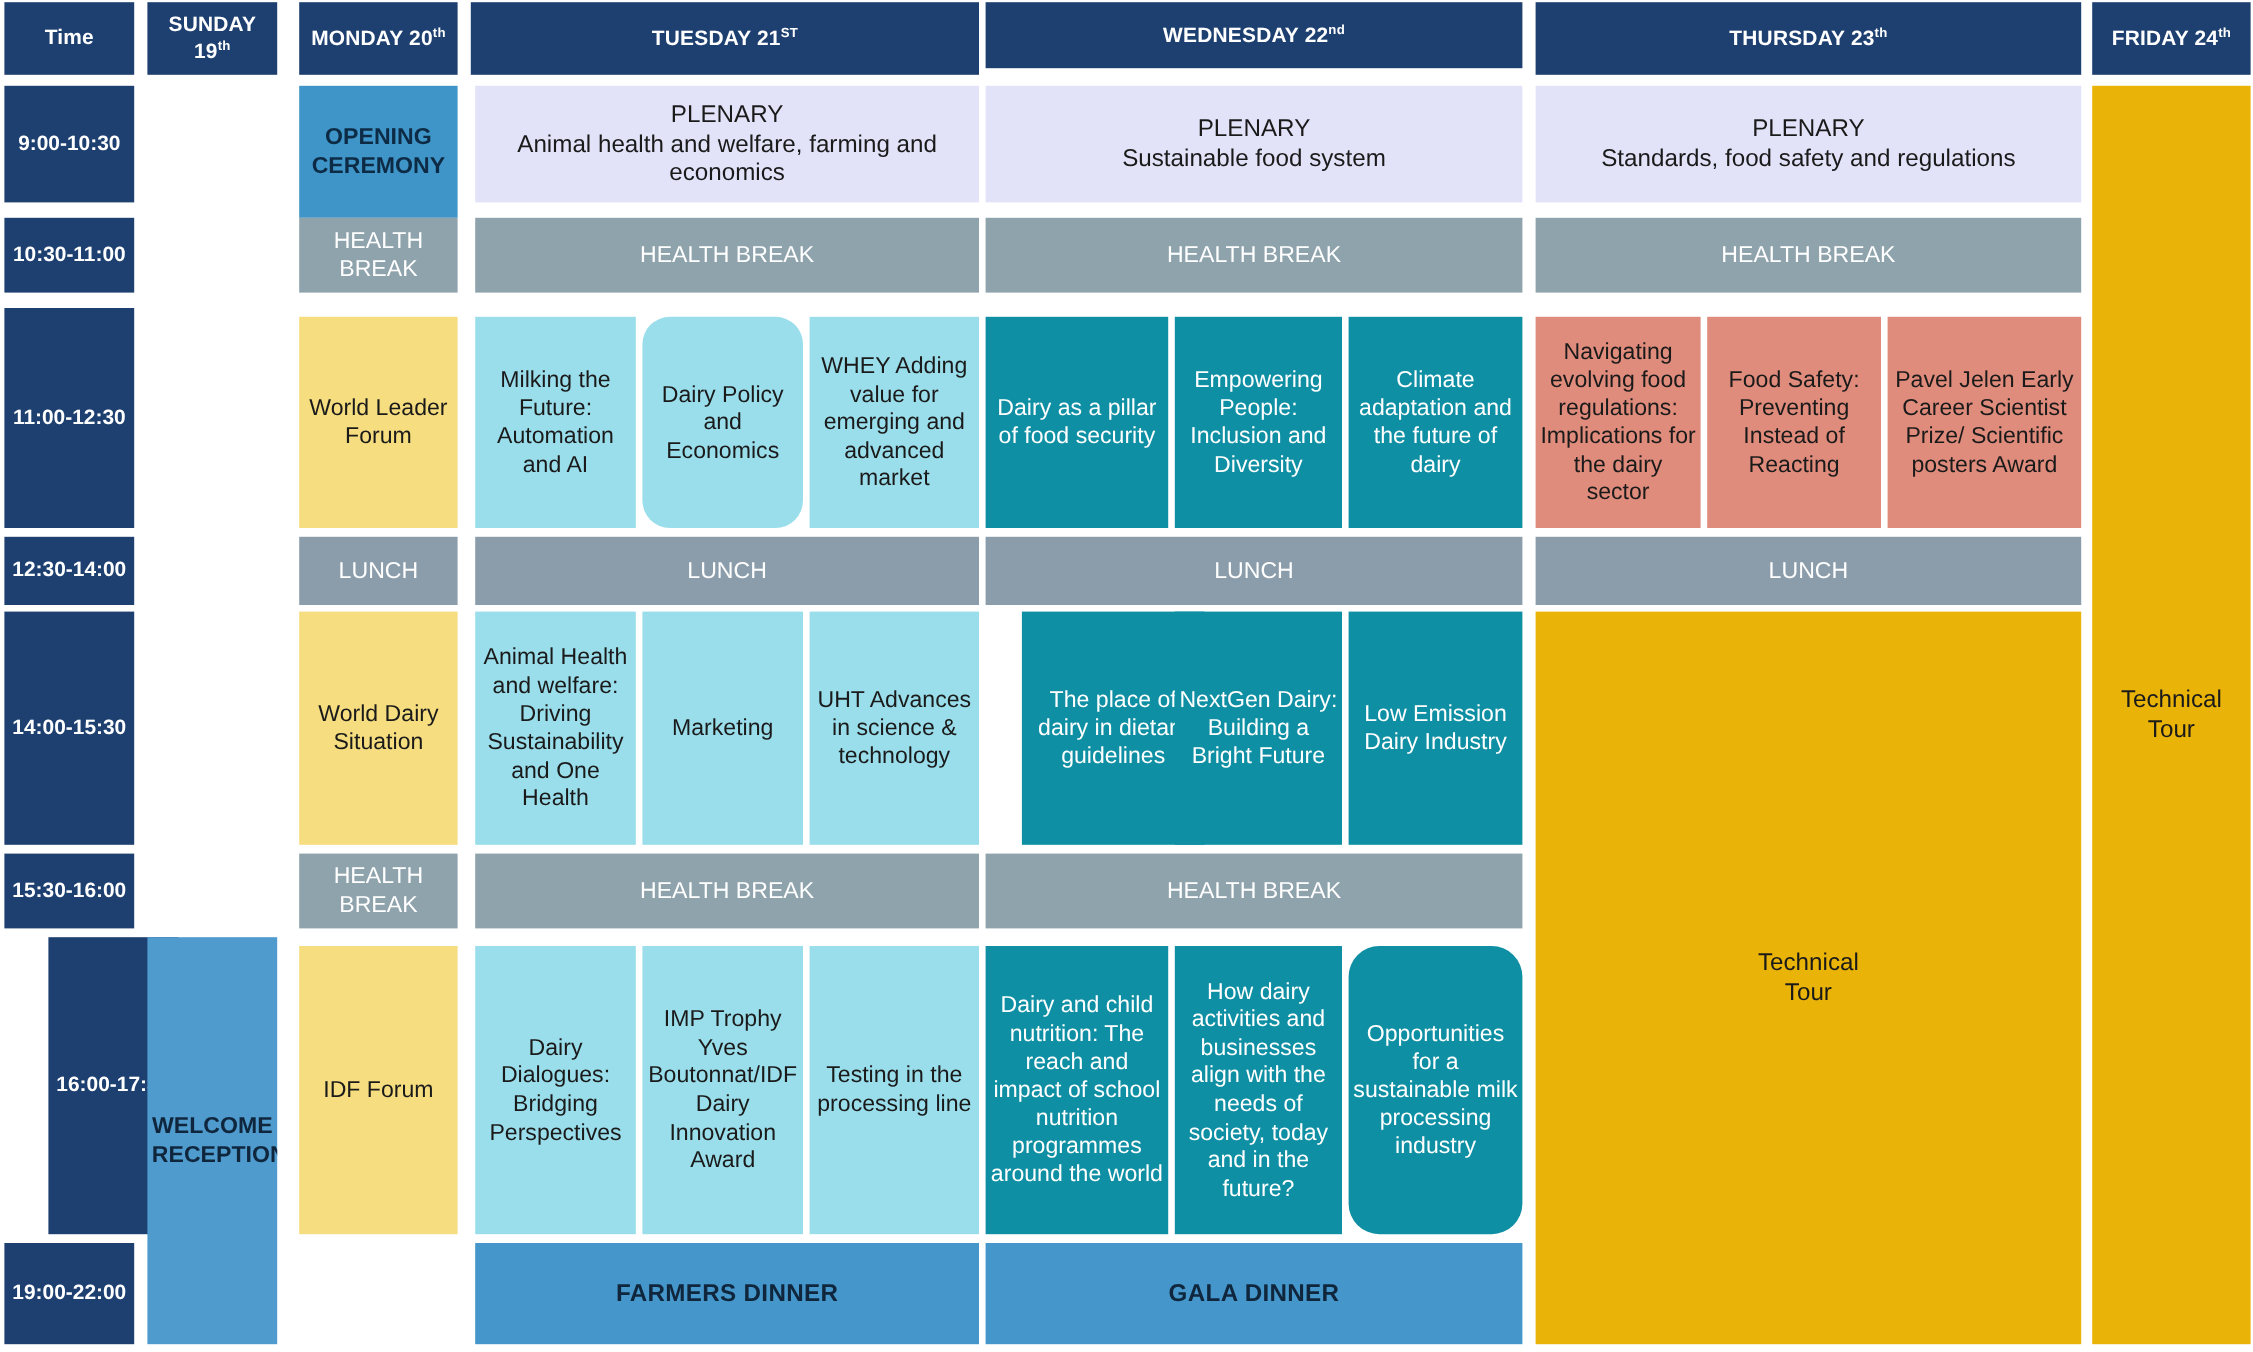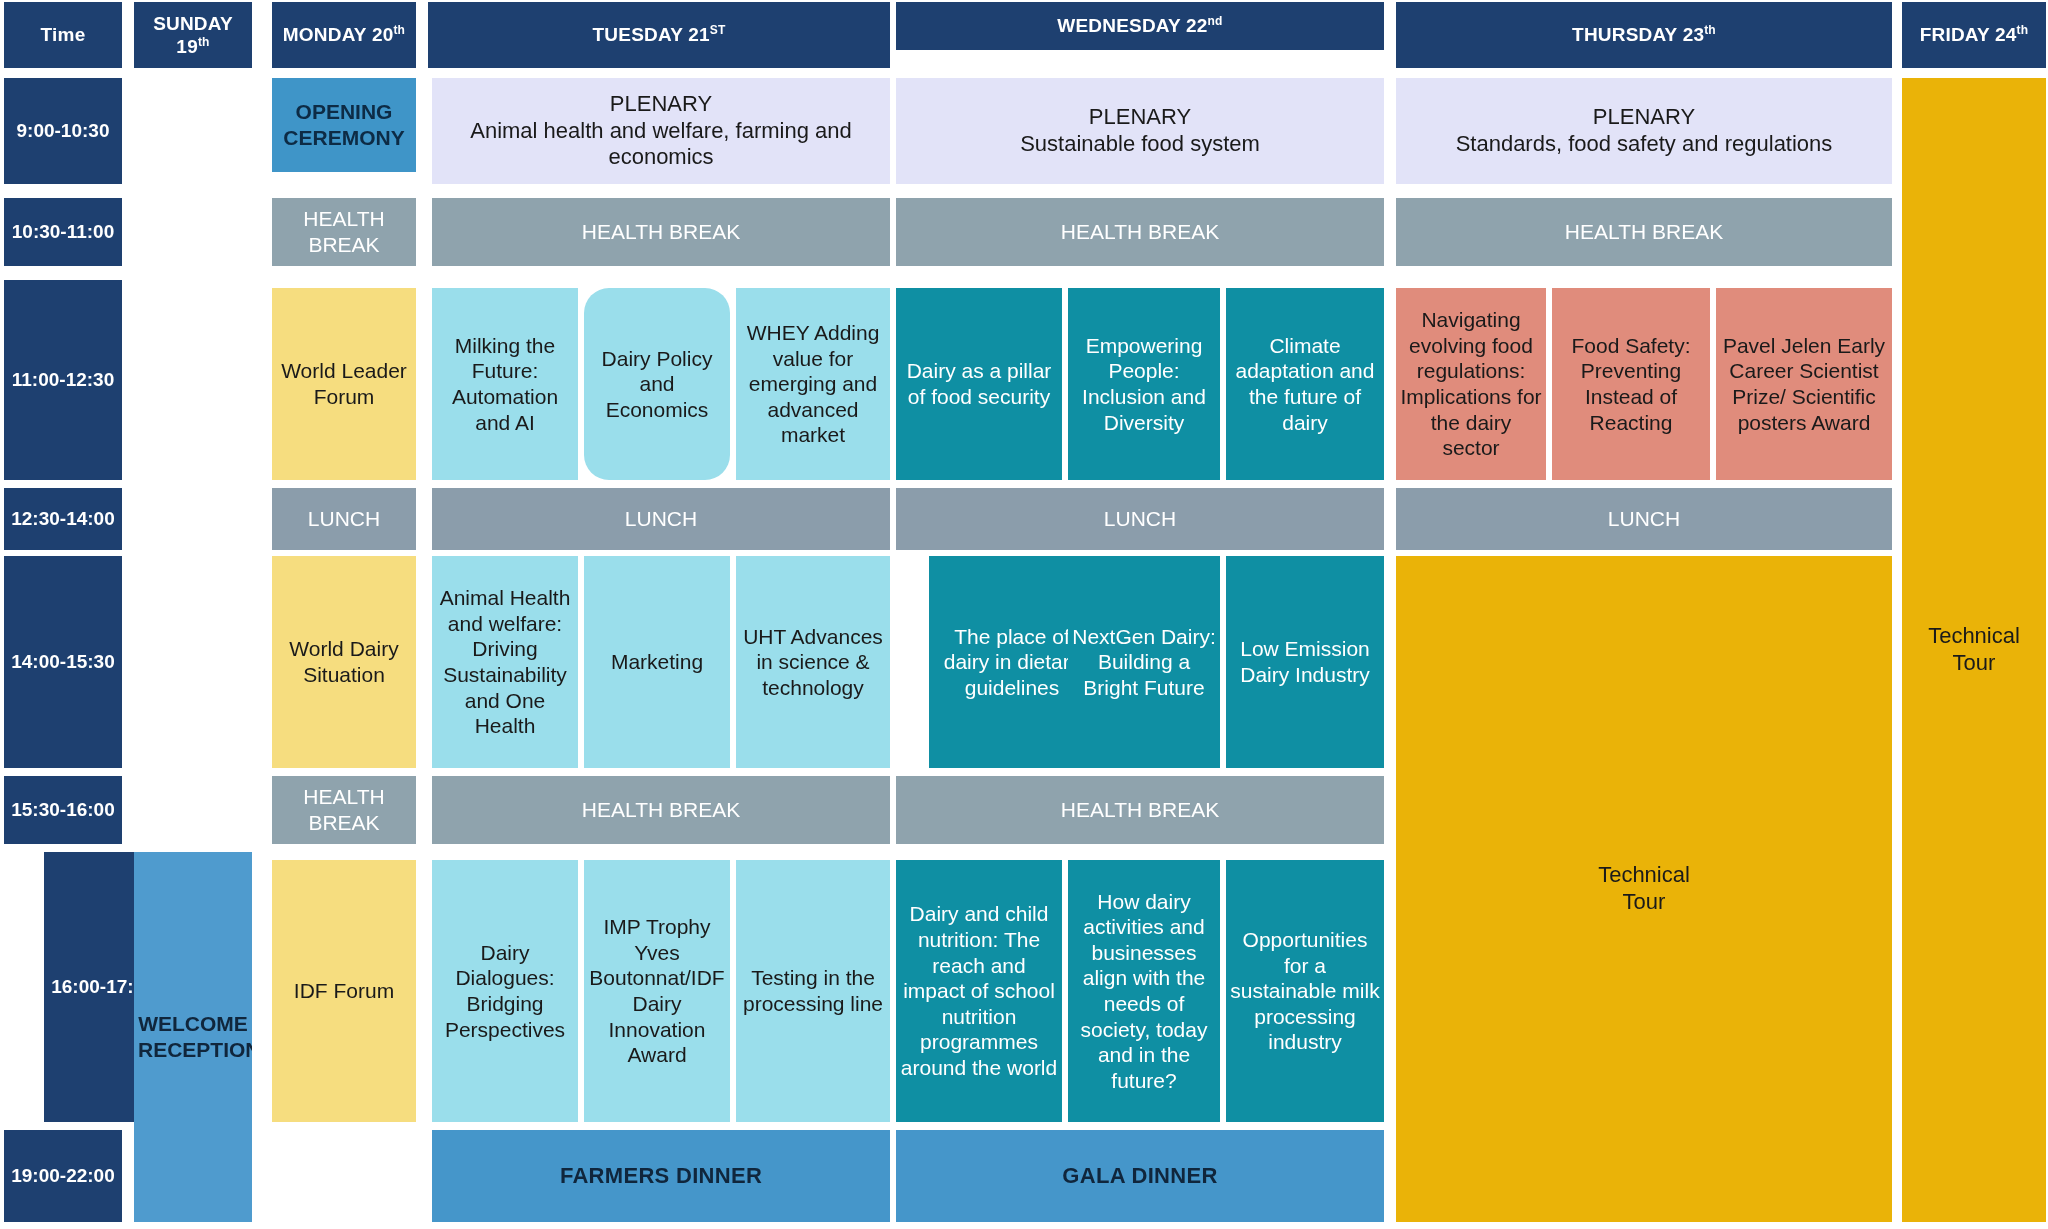--- a/index.html
+++ b/index.html
@@ -71,21 +71,21 @@
   </div>
 
   <div class="cell hdr" style="left:272px; top:2px; width:144px; height:66px;">
     <span>MONDAY 20<sup>th</sup></span>
   </div>
 
   <div class="cell hdr" style="left:428px; top:2px; width:462px; height:66px;">
     <span>TUESDAY 21<sup>ST</sup></span>
   </div>
 
-  <div class="cell hdr" style="left:896px; top:2px; width:488px; height:48px;">
+  <div class="cell hdr" style="left:896px; top:2px; width:488px; height:60px;">
     <span>WEDNESDAY 22<sup>nd</sup></span>
   </div>
 
   <div class="cell hdr" style="left:1396px; top:2px; width:496px; height:66px;">
     <span>THURSDAY 23<sup>th</sup></span>
   </div>
 
   <div class="cell hdr" style="left:1902px; top:2px; width:144px; height:66px;">
     <span>FRIDAY 24<sup>th</sup></span>
   </div>
@@ -112,21 +112,21 @@
     <span>16:00-17:30</span>
   </div>
   <div class="cell timecell" style="left:4px; top:1130px; width:118px; height:92px;">
     <span>19:00-22:00</span>
   </div>
 
   <div class="cell reception" style="left:134px; top:852px; width:118px; height:370px;">
     <span>WELCOME RECEPTION</span>
   </div>
 
-  <div class="cell ceremony" style="left:272px; top:78px; width:144px; height:94px;">
+  <div class="cell ceremony" style="left:272px; top:78px; width:144px; height:120px;">
     <span>OPENING CEREMONY</span>
   </div>
   <div class="cell break" style="left:272px; top:198px; width:144px; height:68px;">
     <span>HEALTH BREAK</span>
   </div>
   <div class="cell forum" style="left:272px; top:288px; width:144px; height:192px;">
     <span>World Leader Forum</span>
   </div>
   <div class="cell lunch" style="left:272px; top:488px; width:144px; height:62px;">
     <span>LUNCH</span>
@@ -215,21 +215,21 @@
   </div>
   <div class="cell break" style="left:896px; top:776px; width:488px; height:68px;">
     <span>HEALTH BREAK</span>
   </div>
   <div class="cell teal" style="left:896px; top:860px; width:166px; height:262px;">
     <span>Dairy and child nutrition: The reach and impact of school nutrition programmes around the world</span>
   </div>
   <div class="cell teal" style="left:1068px; top:860px; width:152px; height:262px;">
     <span>How dairy activities and businesses align with the needs of society, today and in the future?</span>
   </div>
-  <div class="cell teal" style="left:1226px; top:860px; width:158px; height:262px;">
+  <div class="cell teal" style="left:1226px; top:860px; width:158px; height:262px;border-radius:28px;">
     <span>Opportunities for a sustainable milk processing industry</span>
   </div>
   <div class="cell dinner" style="left:896px; top:1130px; width:488px; height:92px;">
     <span>GALA DINNER</span>
   </div>
 
   <div class="cell plenary" style="left:1396px; top:78px; width:496px; height:106px; flex-direction:column;">
     <span>PLENARY</span>
     <span>Standards, food safety and regulations</span>
   </div>

